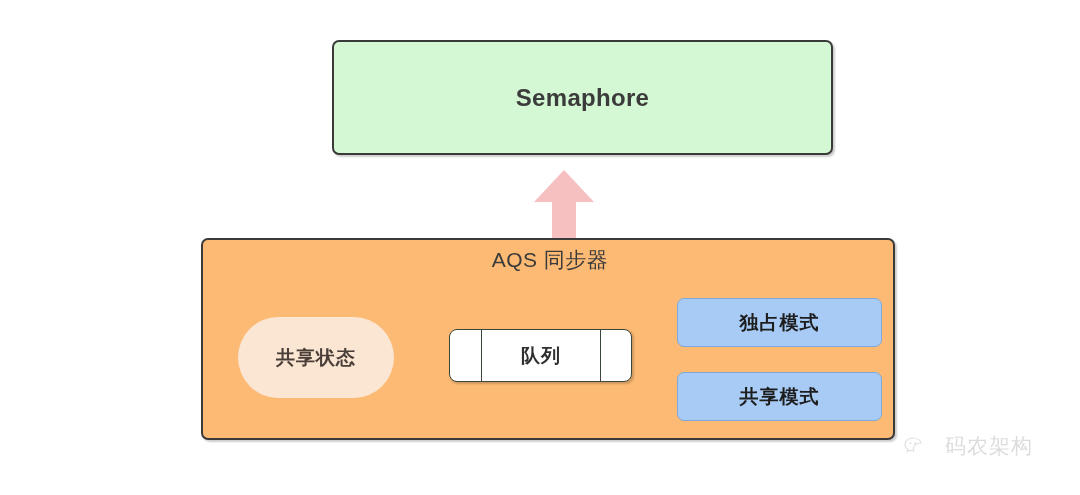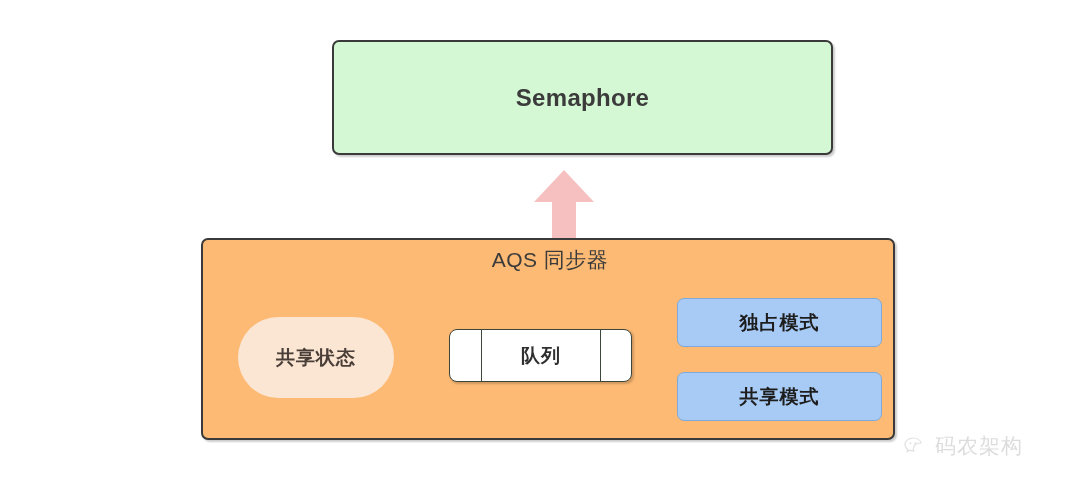--- a/index.html
+++ b/index.html
@@ -160,21 +160,21 @@
     letter-spacing: 1px;
   }
 
   
   .watermark {
     position: absolute;
     left: 903px;
     top: 432px;
     display: flex;
     align-items: flex-end;
-    gap: 6px;
+    gap: 16px;
     opacity: 0.30;
   }
   .wm-logo {
     width: 26px;
     height: 26px;
     flex: none;
   }
   .wm-text {
     font-size: 21px;
     color: #8d8d8d;

